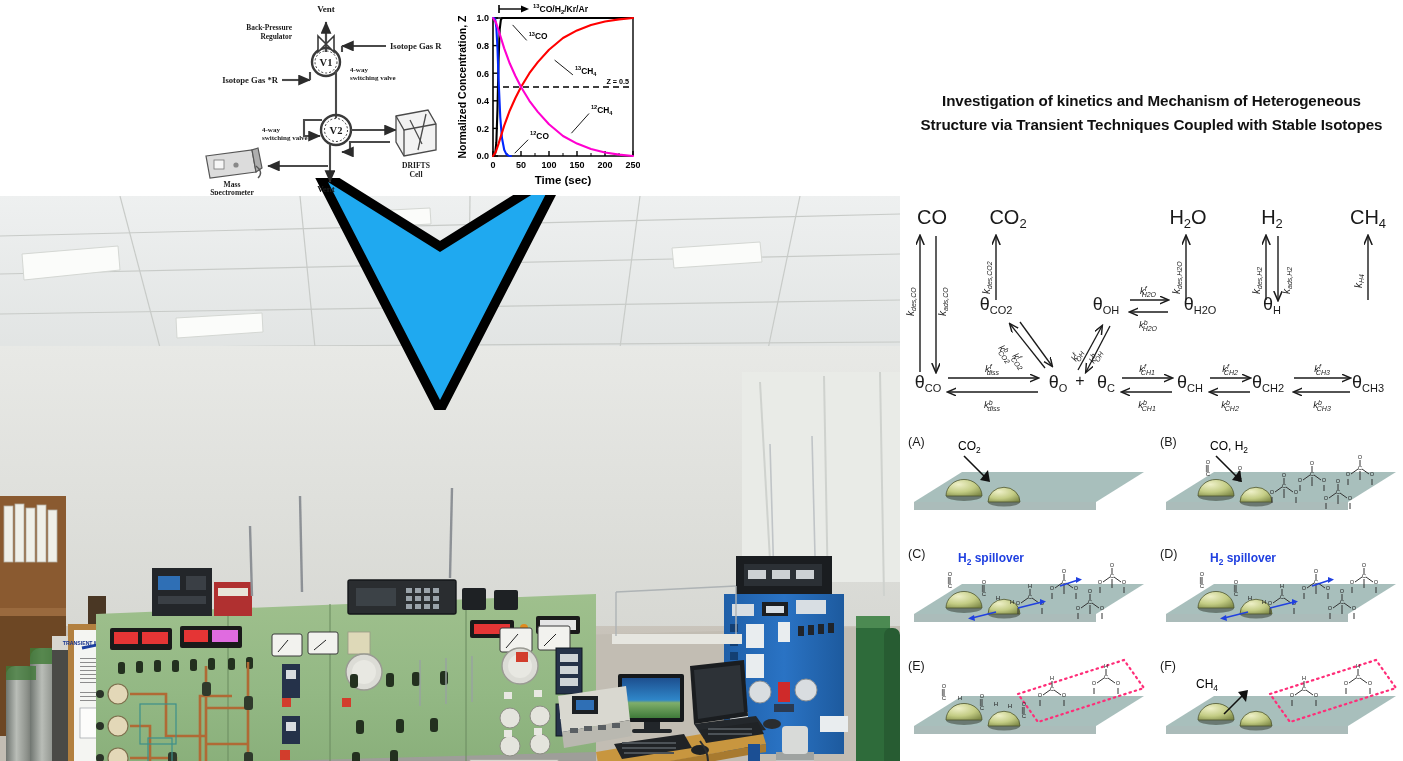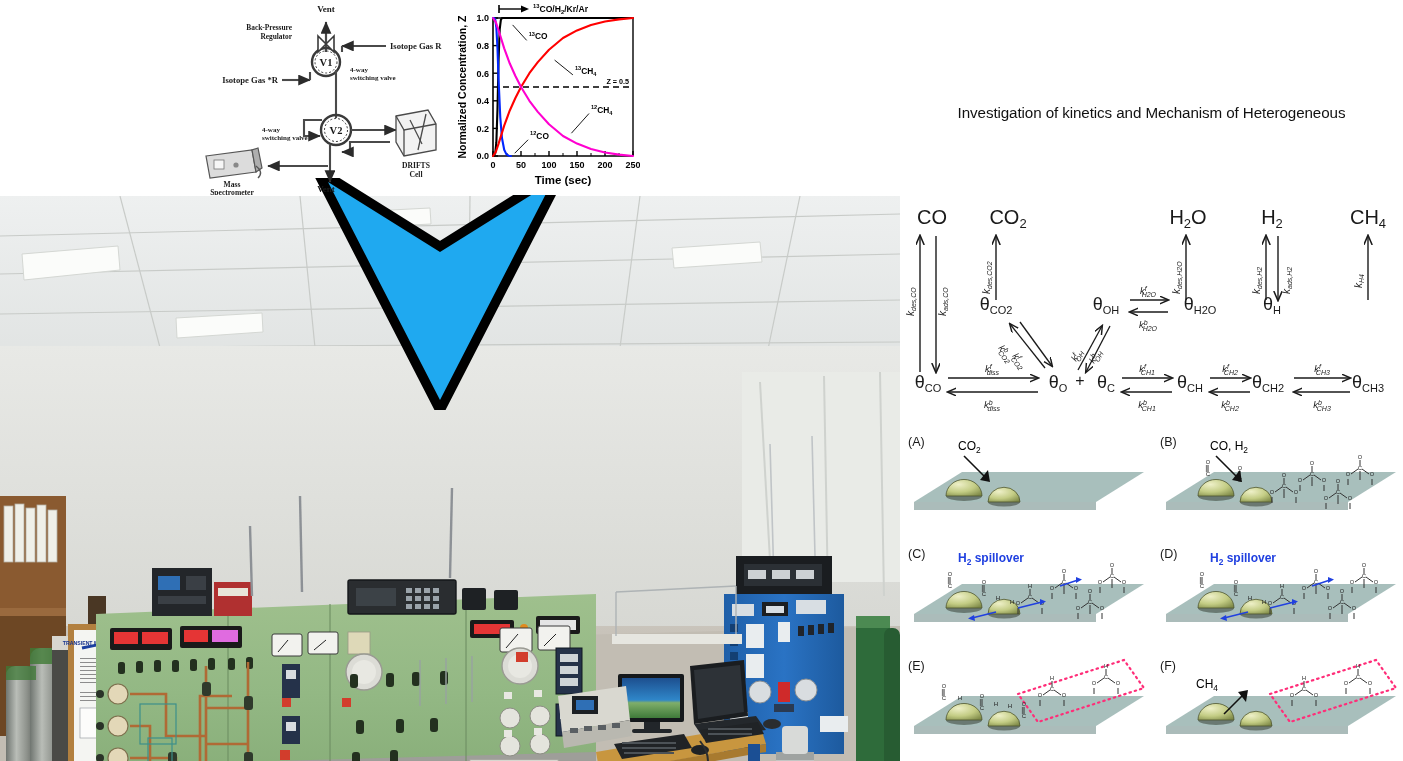--- a/index.html
+++ b/index.html
@@ -12,21 +12,21 @@
   #schematic{left:190px;top:0px;width:270px;height:141px;background:#fff;}
   #schematic svg{display:block;}
 
   
   #chart{left:455px;top:0px;width:185px;height:195px;background:#fff;}
 
   
   #title{left:900px;top:58px;width:503px;height:110px;
          display:flex;flex-direction:column;align-items:center;
          justify-content:center;gap:3px;}
-  #title .tline{font-size:15.2px;font-weight:normal;color:#111;
+  #title .tline{font-size:15.2px;font-weight:bold;color:#111;
                 letter-spacing:-0.1px;text-align:center;line-height:1.35;}
 
   
   #mech{left:900px;top:196px;width:503px;height:222px;background:#fff;}
 
   
   #panels{left:900px;top:424px;width:503px;height:337px;background:#fff;}
 
   
   #photo{left:0px;top:196px;width:900px;height:565px;overflow:hidden;}
@@ -1113,13 +1113,14 @@
         <text x="8" y="22" font-size="12.5" font-family="Liberation Sans, sans-serif" fill="#1a1a1a">(F)</text>
         <text x="44" y="40" font-size="12" font-family="Liberation Sans, sans-serif" fill="#000000">CH<tspan font-size="8.4" dy="3">4</tspan></text>
         <line x1="72" y1="66" x2="94" y2="44" stroke="#111" stroke-width="1.6"></line>
         <polygon points="96,42 86,44 94,54" fill="#111"></polygon>
       </g>
     </svg>
 </div>
 
 <div class="abs" id="title">
   <div class="tline">Investigation of kinetics and Mechanism of Heterogeneous</div>
+  <div class="tline">Structure via Transient Techniques Coupled with Stable Isotopes</div>
 </div>
 
 </body></html>

